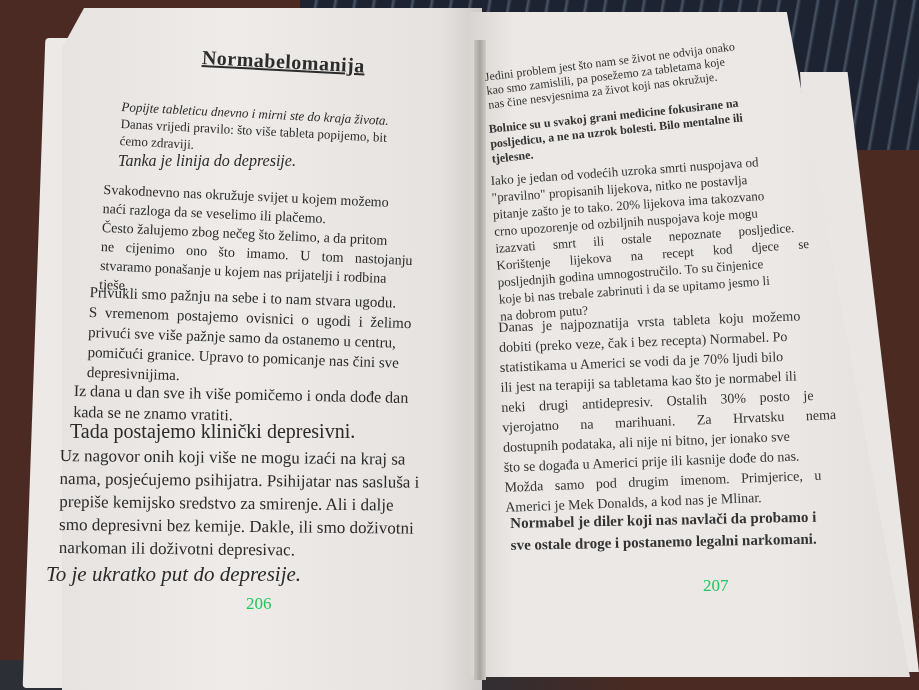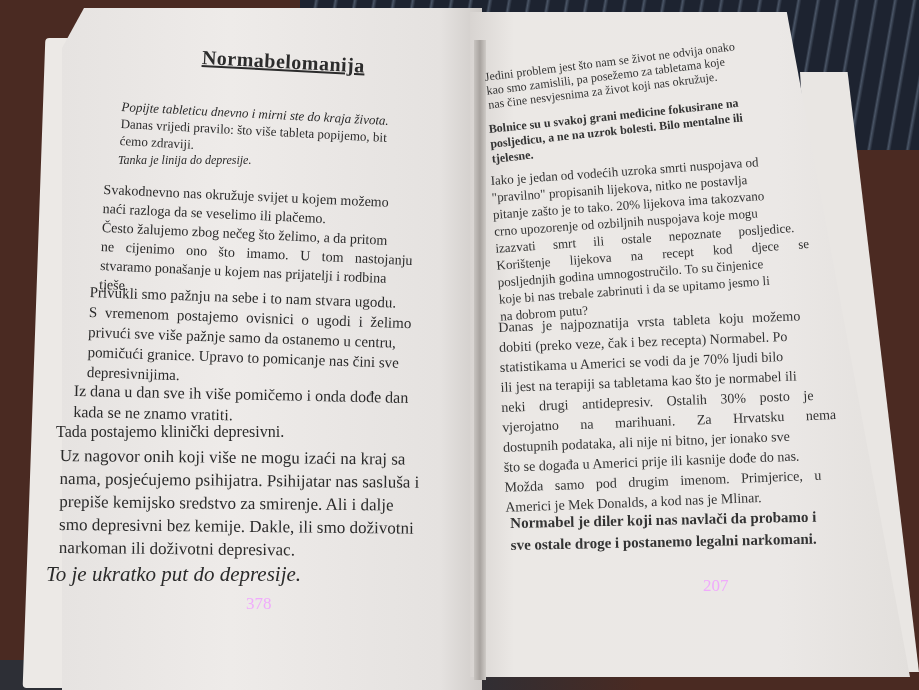--- a/index.html
+++ b/index.html
@@ -46,21 +46,21 @@
     }
     .title {
       position: absolute; left: 202px; top: 46px; font-weight: bold; font-size: 20px;
       text-decoration: underline; color: #2c2c2c; transform: rotate(3deg); transform-origin: left center;
       letter-spacing: 0.5px;
     }
     .lp { position: absolute; font-size: 15px; line-height: 19px; color: #2b2b2b; }
     .lp .line { display: block; white-space: nowrap; }
     .rp { position: absolute; font-size: 13px; line-height: 17px; color: #333; }
     .rp .line { display: block; white-space: nowrap; }
-    .page-num { position: absolute; font-size: 17px; color: #f0abfc; }
+    .page-num { position: absolute; font-size: 17px; color: #22c55e; }
     .bold { font-weight: bold; }
   </style>
 </head>
 <body>
 
 <div class="bg-cloth"></div>
 <div class="bg-table-right"></div>
 <div class="bg-bottom"></div>
 
 <div class="page-stack-left"></div>
@@ -71,21 +71,21 @@
 <div class="gutter"></div>
 
 <div class="title">Normabelomanija</div>
 
 <div class="lp" style="left:122px; top:98px; font-size:13px; line-height:17px; transform:rotate(3deg); transform-origin:left top;">
   <span class="line" style="font-style:italic">Popijte tableticu dnevno i mirni ste do kraja života.</span>
   <span class="line">Danas vrijedi pravilo: što više tableta popijemo, bit</span>
   <span class="line">ćemo zdraviji.</span>
 </div>
 
-<div class="lp" style="left:118px; top:151px; font-size:12px; font-style:italic;">
+<div class="lp" style="left:118px; top:151px; font-size:16px; font-style:italic;">
   <span class="line">Tanka je linija do depresije.</span>
 </div>
 
 <div class="lp" style="left:104px; top:180px; font-size:14px; line-height:19px; transform:rotate(2.6deg); transform-origin:left top;">
   <span class="line">Svakodnevno nas okružuje svijet u kojem možemo</span>
   <span class="line">naći razloga da se veselimo ili plačemo.</span>
   <span class="line">Često žalujemo zbog nečeg što želimo, a da pritom</span>
   <span class="line" style="word-spacing:8px">ne cijenimo ono što imamo. U tom nastojanju</span>
   <span class="line">stvaramo ponašanje u kojem nas prijatelji i rodbina</span>
   <span class="line">tješe.</span>
@@ -97,37 +97,37 @@
   <span class="line">privući sve više pažnje samo da ostanemo u centru,</span>
   <span class="line">pomičući granice. Upravo to pomicanje nas čini sve</span>
   <span class="line">depresivnijima.</span>
 </div>
 
 <div class="lp" style="left:74px; top:380px; font-size:16px; line-height:21px; transform:rotate(1.2deg); transform-origin:left top;">
   <span class="line">Iz dana u dan sve ih više pomičemo i onda dođe dan</span>
   <span class="line">kada se ne znamo vratiti.</span>
 </div>
 
-<div class="lp" style="left:56px; top:422px; font-size:16px;">
+<div class="lp" style="left:70px; top:422px; font-size:20px;">
   <span class="line">Tada postajemo klinički depresivni.</span>
 </div>
 
 <div class="lp" style="left:60px; top:444px; font-size:17px; line-height:23px; transform:rotate(0.6deg); transform-origin:left top;">
   <span class="line">Uz nagovor onih koji više ne mogu izaći na kraj sa</span>
   <span class="line">nama, posjećujemo psihijatra. Psihijatar nas sasluša i</span>
   <span class="line">prepiše kemijsko sredstvo za smirenje. Ali i dalje</span>
   <span class="line">smo depresivni bez kemije. Dakle, ili smo doživotni</span>
   <span class="line">narkoman ili doživotni depresivac.</span>
 </div>
 
 <div class="lp" style="left:46px; top:565px; font-size:21px; font-style:italic;">
   <span class="line">To je ukratko put do depresije.</span>
 </div>
 
-<div class="page-num" style="left:246px; top:594px;">378</div>
+<div class="page-num" style="left:246px; top:594px;">206</div>
 
 <div class="rp" style="left:484px; top:70px; font-size:12px; line-height:14px; transform:rotate(-7deg); transform-origin:left top;">
   <span class="line">Jedini problem jest što nam se život ne odvija onako</span>
   <span class="line">kao smo zamislili, pa posežemo za tabletama koje</span>
   <span class="line">nas čine nesvjesnima za život koji nas okružuje.</span>
 </div>
 
 <div class="rp bold" style="left:488px; top:122px; font-size:12px; line-height:15px; transform:rotate(-6deg); transform-origin:left top;">
   <span class="line">Bolnice su u svakoj grani medicine fokusirane na</span>
   <span class="line">posljedicu, a ne na uzrok bolesti. Bilo mentalne ili</span>

